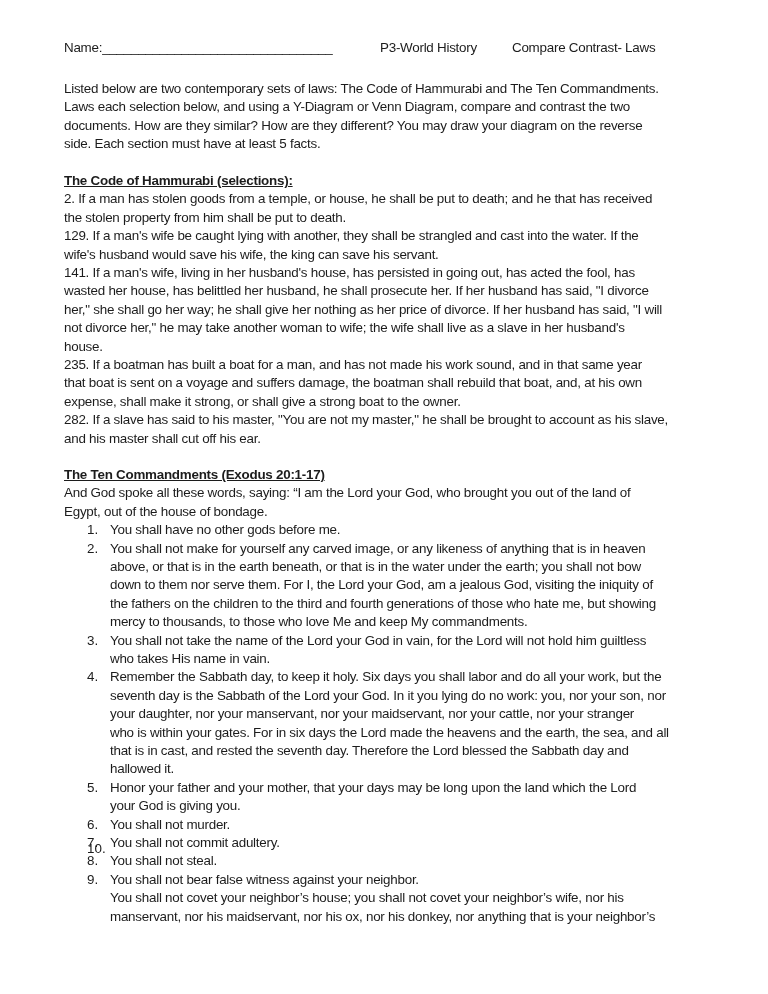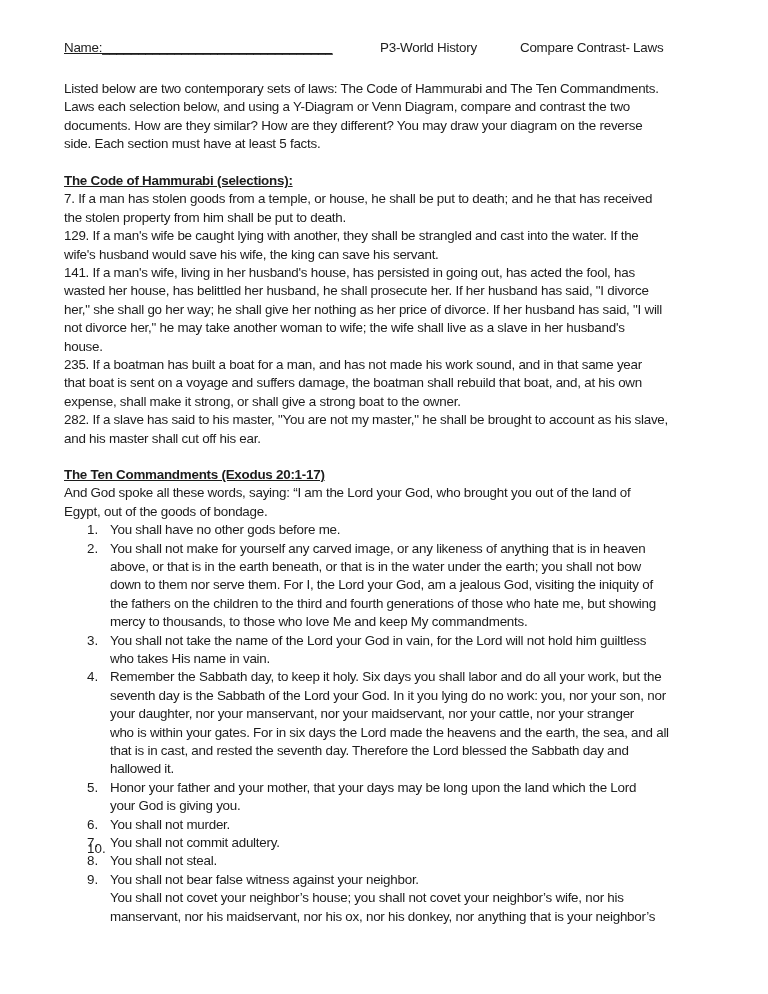--- a/index.html
+++ b/index.html
@@ -2,23 +2,23 @@
 <html><head>
 <meta charset="utf-8">
 <style>
   html, body { margin: 0; padding: 0; background: #ffffff; }
   body { width: 768px; height: 994px; overflow: hidden; position: relative;
          font-family: "Liberation Sans", "DejaVu Sans", sans-serif; color: #1c1c1c; }
   .page { position: absolute; left: 0; top: 0; width: 768px; height: 994px; }
   .line { position: absolute; left: 64px; white-space: nowrap; font-size: 13.4px;
           line-height: 18.4px; letter-spacing: -0.25px; transform-origin: left center; }
   .hdr { top: 39px; }
-  .hdr-name { left: 64px; text-decoration: underline; }
+  .hdr-name { left: 64px; }
   .hdr-class { left: 380px; }
-  .hdr-title { left: 512px; margin-left: 8px; }
+  .hdr-title { left: 512px; }
   .heading { font-weight: bold; text-decoration: underline; }
   .li-num { position: absolute; left: 87px; font-size: 13.4px; line-height: 18.4px; white-space: nowrap; }
   .li-text { left: 110px; }
 </style>
 </head>
 <body>
 
 <div class="page">
 
   <div class="line hdr hdr-name">Name:________________________________</div>
@@ -27,40 +27,40 @@
 
   <div>
     <div class="line" style="top:80px">Listed below are two contemporary sets of laws: The Code of Hammurabi and The Ten Commandments.</div>
     <div class="line" style="top:98.4px">Laws each selection below, and using a Y-Diagram or Venn Diagram, compare and contrast the two</div>
     <div class="line" style="top:116.8px">documents.  How are they similar?  How are they different?  You may draw your diagram on the reverse</div>
     <div class="line" style="top:135.2px">side.  Each section must have at least 5 facts.</div>
   </div>
 
   <div>
     <div class="line heading" style="top:172px">The Code of Hammurabi (selections):</div>
-    <div class="line" style="top:190.4px">7. If a man has stolen goods from a temple, or house, he shall be put to death; and he that has received</div>
+    <div class="line" style="top:190.4px">2. If a man has stolen goods from a temple, or house, he shall be put to death; and he that has received</div>
     <div class="line" style="top:208.8px">the stolen property from him shall be put to death.</div>
     <div class="line" style="top:227.2px">129. If a man's wife be caught lying with another, they shall be strangled and cast into the water. If the</div>
     <div class="line" style="top:245.6px">wife's husband would save his wife, the king can save his servant.</div>
     <div class="line" style="top:264px">141. If a man's wife, living in her husband's house, has persisted in going out, has acted the fool, has</div>
     <div class="line" style="top:282.4px">wasted her house, has belittled her husband, he shall prosecute her. If her husband has said, "I divorce</div>
     <div class="line" style="top:300.8px">her," she shall go her way; he shall give her nothing as her price of divorce. If her husband has said, "I will</div>
     <div class="line" style="top:319.2px">not divorce her," he may take another woman to wife; the wife shall live as a slave in her husband's</div>
     <div class="line" style="top:337.6px">house.</div>
     <div class="line" style="top:356px">235. If a boatman has built a boat for a man, and has not made his work sound, and in that same year</div>
     <div class="line" style="top:374.4px">that boat is sent on a voyage and suffers damage, the boatman shall rebuild that boat, and, at his own</div>
     <div class="line" style="top:392.8px">expense, shall make it strong, or shall give a strong boat to the owner.</div>
     <div class="line" style="top:411.2px">282. If a slave has said to his master, "You are not my master," he shall be brought to account as his slave,</div>
     <div class="line" style="top:429.6px">and his master shall cut off his ear.</div>
   </div>
 
   <div>
     <div class="line heading" style="top:466px">The Ten Commandments (Exodus 20:1-17)</div>
     <div class="line" style="top:484.4px">And God spoke all these words, saying: “I am the Lord your God, who brought you out of the land of</div>
-    <div class="line" style="top:502.8px">Egypt, out of the goods of bondage.</div>
+    <div class="line" style="top:502.8px">Egypt, out of the house of bondage.</div>
 
     <div class="li-num" style="top:521.2px">1.</div>
     <div class="line li-text" style="top:521.2px">You shall have no other gods before me.</div>
 
     <div class="li-num" style="top:539.6px">2.</div>
     <div class="line li-text" style="top:539.6px">You shall not make for yourself any carved image, or any likeness of anything that is in heaven</div>
     <div class="line li-text" style="top:558px">above, or that is in the earth beneath, or that is in the water under the earth; you shall not bow</div>
     <div class="line li-text" style="top:576.4px">down to them nor serve them. For I, the Lord your God, am a jealous God, visiting the iniquity of</div>
     <div class="line li-text" style="top:594.8px">the fathers on the children to the third and fourth generations of those who hate me, but showing</div>
     <div class="line li-text" style="top:613.2px">mercy to thousands, to those who love Me and keep My commandments.</div>

